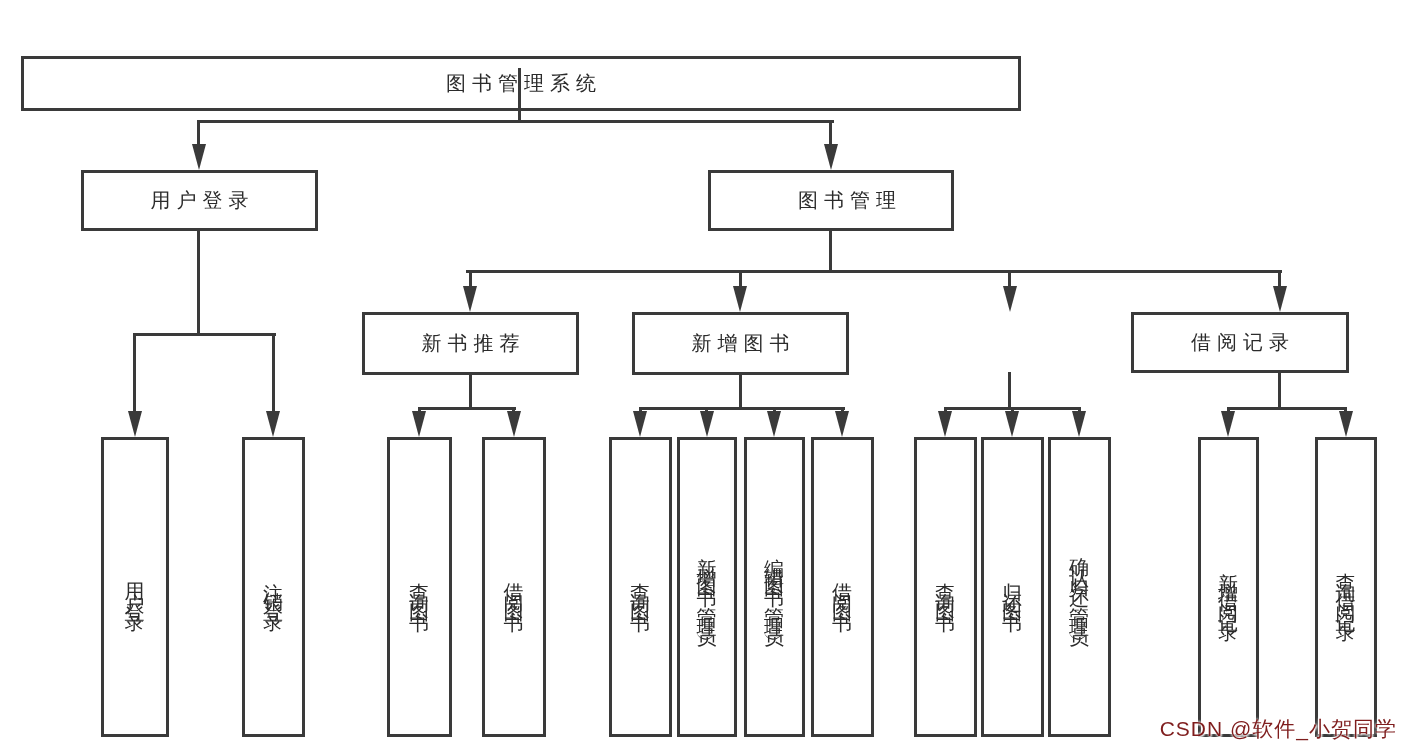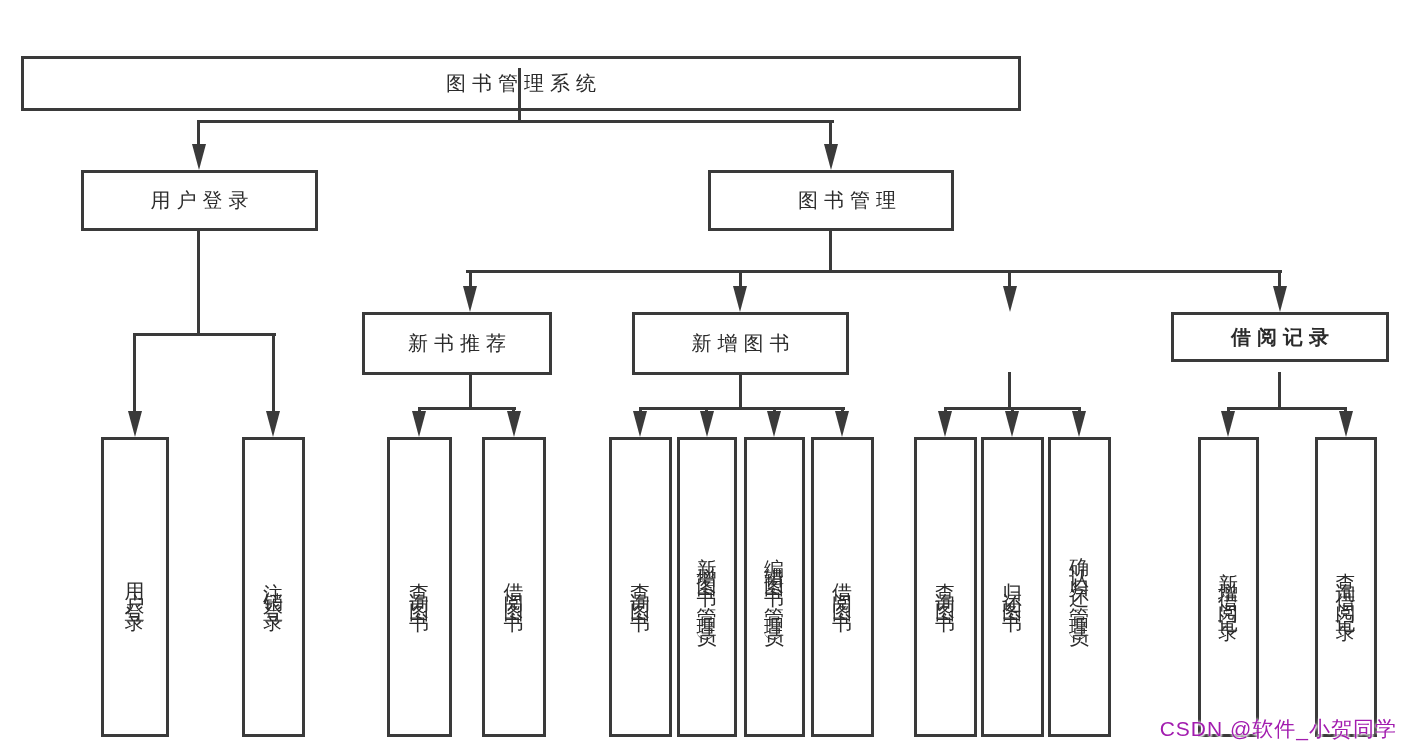--- a/index.html
+++ b/index.html
@@ -21,47 +21,47 @@
   .hline,.vline{position:absolute;background:#3a3a3a;}
   .hline{height:3px;}
   .vline{width:3px;}
   .arrow{
     position:absolute;width:0;height:0;
     border-left:7px solid transparent;border-right:7px solid transparent;
     border-top:26px solid #3a3a3a;
   }
   .watermark{
     position:absolute;right:8px;bottom:4px;z-index:5;
-    font-size:21px;color:#a21caf;letter-spacing:1px;
+    font-size:21px;color:#7f1d1d;letter-spacing:1px;
     text-shadow:0 0 3px #ffffff,0 0 3px #ffffff,1px 1px 2px #ffffff;
   }
 </style>
 </head>
 <body>
 
 <div class="canvas">
 
   <div class="node" style="left:21px;top:13px;width:1000px;height:55px;margin-top:43px;">
     <span class="lbl-h">图书管理系统</span>
   </div>
 
   <div class="node" style="left:81px;top:170px;width:237px;height:61px;">
     <span class="lbl-h">用户登录</span>
   </div>
   <div class="node" style="left:708px;top:170px;width:246px;height:61px;padding-left:32px;">
     <span class="lbl-h">图书管理</span>
   </div>
 
-  <div class="node" style="left:362px;top:312px;width:190px;height:63px;">
+  <div class="node" style="left:362px;top:312px;width:217px;height:63px;">
     <span class="lbl-h">新书推荐</span>
   </div>
   <div class="node" style="left:632px;top:312px;width:217px;height:63px;">
     <span class="lbl-h">新增图书</span>
   </div>
-  <div class="node" style="left:1171px;top:312px;width:218px;height:50px;font-weight:bold;">
+  <div class="node" style="left:1131px;top:312px;width:218px;height:61px;">
     <span class="lbl-h">借阅记录</span>
   </div>
 
   <div class="node" style="left:101px;top:437px;width:68px;height:300px;">
     <span class="lbl-v">用户登录</span>
   </div>
   <div class="node" style="left:242px;top:437px;width:63px;height:300px;">
     <span class="lbl-v">注销登录</span>
   </div>
 

